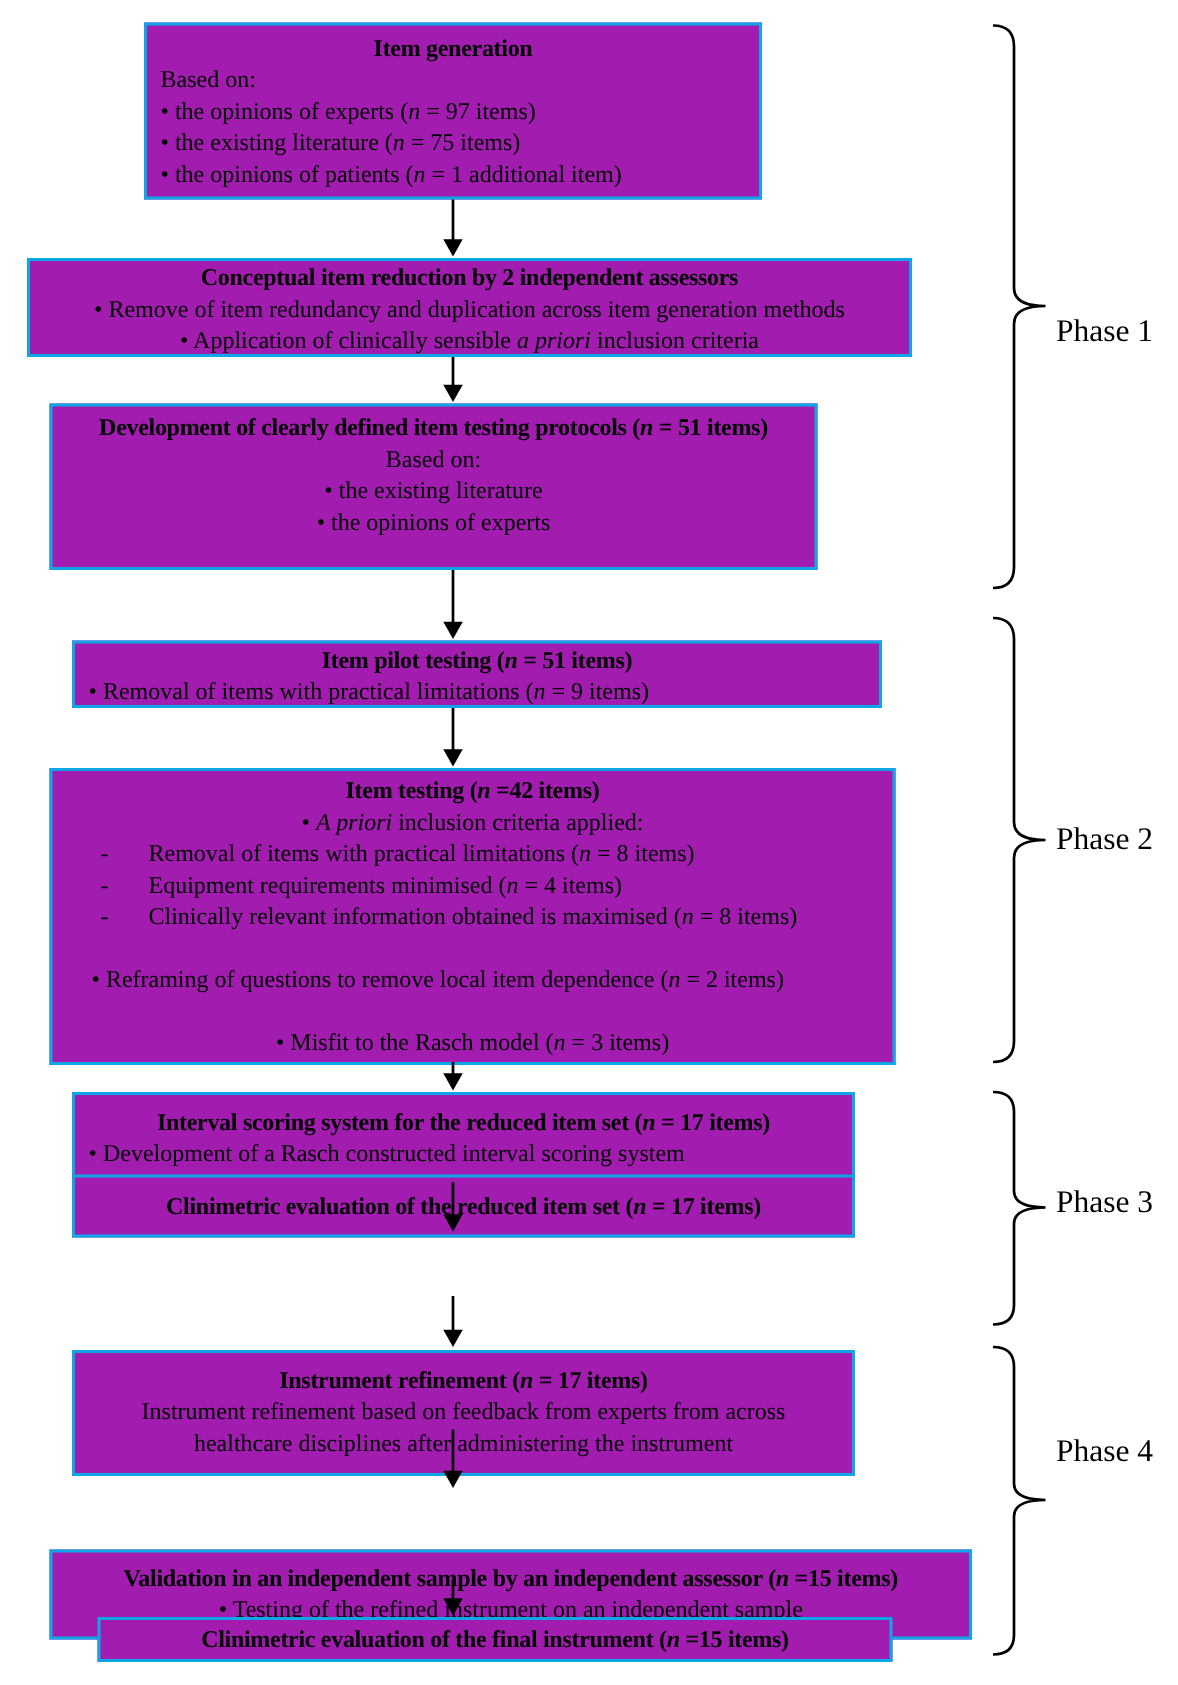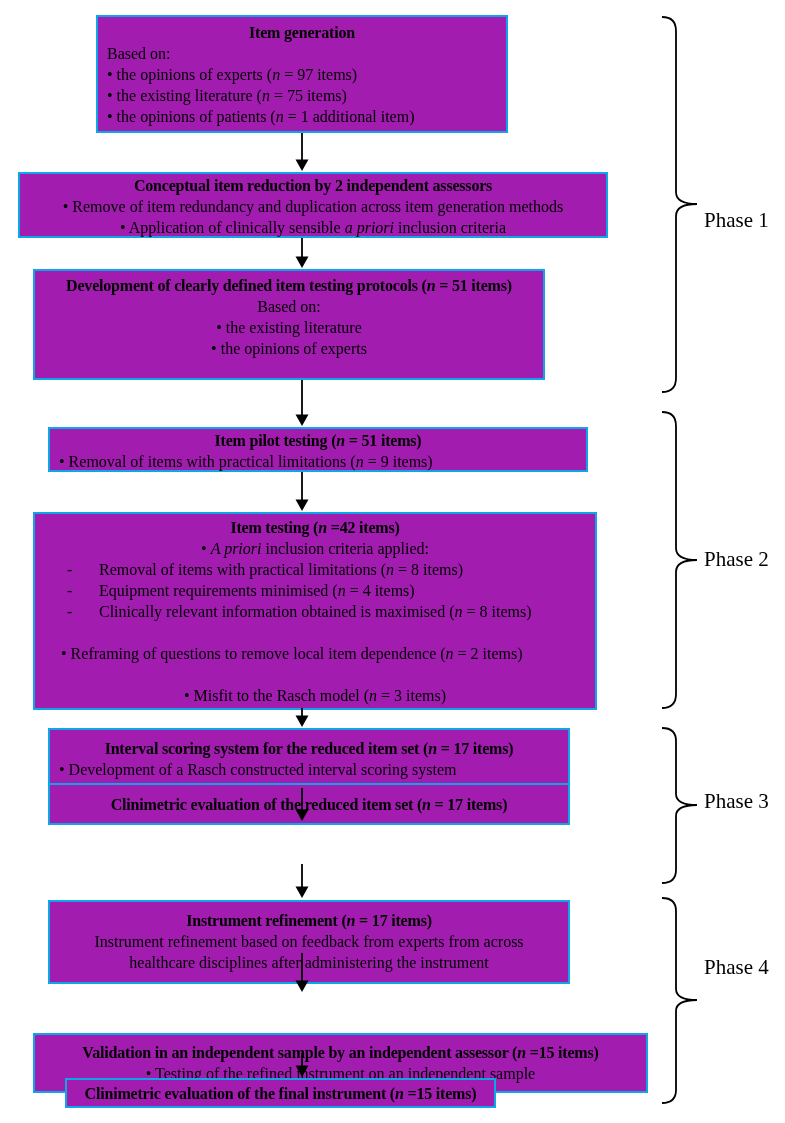--- a/index.html
+++ b/index.html
@@ -80,21 +80,21 @@
       <div class="line title"><span>Instrument refinement (</span><span class="i">n</span><span> = 17 items)</span></div>
       <div class="line center"><span>Instrument refinement based on feedback from experts from across</span></div>
       <div class="line center"><span>healthcare disciplines after administering the instrument</span></div>
     </div>
 
   <div class="box" style="left:33px;top:993px;width:615px;height:60px;padding-top:7px;margin-top:40px;">
       <div class="line title"><span>Validation in an independent sample by an independent assessor (</span><span class="i">n</span><span> =15 items)</span></div>
       <div class="line center"><span>• Testing of the refined instrument on an independent sample</span></div>
     </div>
 
-  <div class="box" style="left:65px;top:1078px;width:431px;height:30px;padding-top:3px;">
+  <div class="box" style="left:65px;top:1078px;width:530px;height:30px;padding-top:3px;">
       <div class="line title"><span>Clinimetric evaluation of the final instrument (</span><span class="i">n</span><span> =15 items)</span></div>
     </div>
 
   <svg id="overlay" viewBox="0 0 785 1123" xmlns="http://www.w3.org/2000/svg">
 
     <g>
       <line x1="302" y1="133" x2="302" y2="161" stroke="#000" stroke-width="1.8"></line>
       <polygon points="302,171 295.5,159.5 308.5,159.5" fill="#000"></polygon>
     </g>
     <g>

